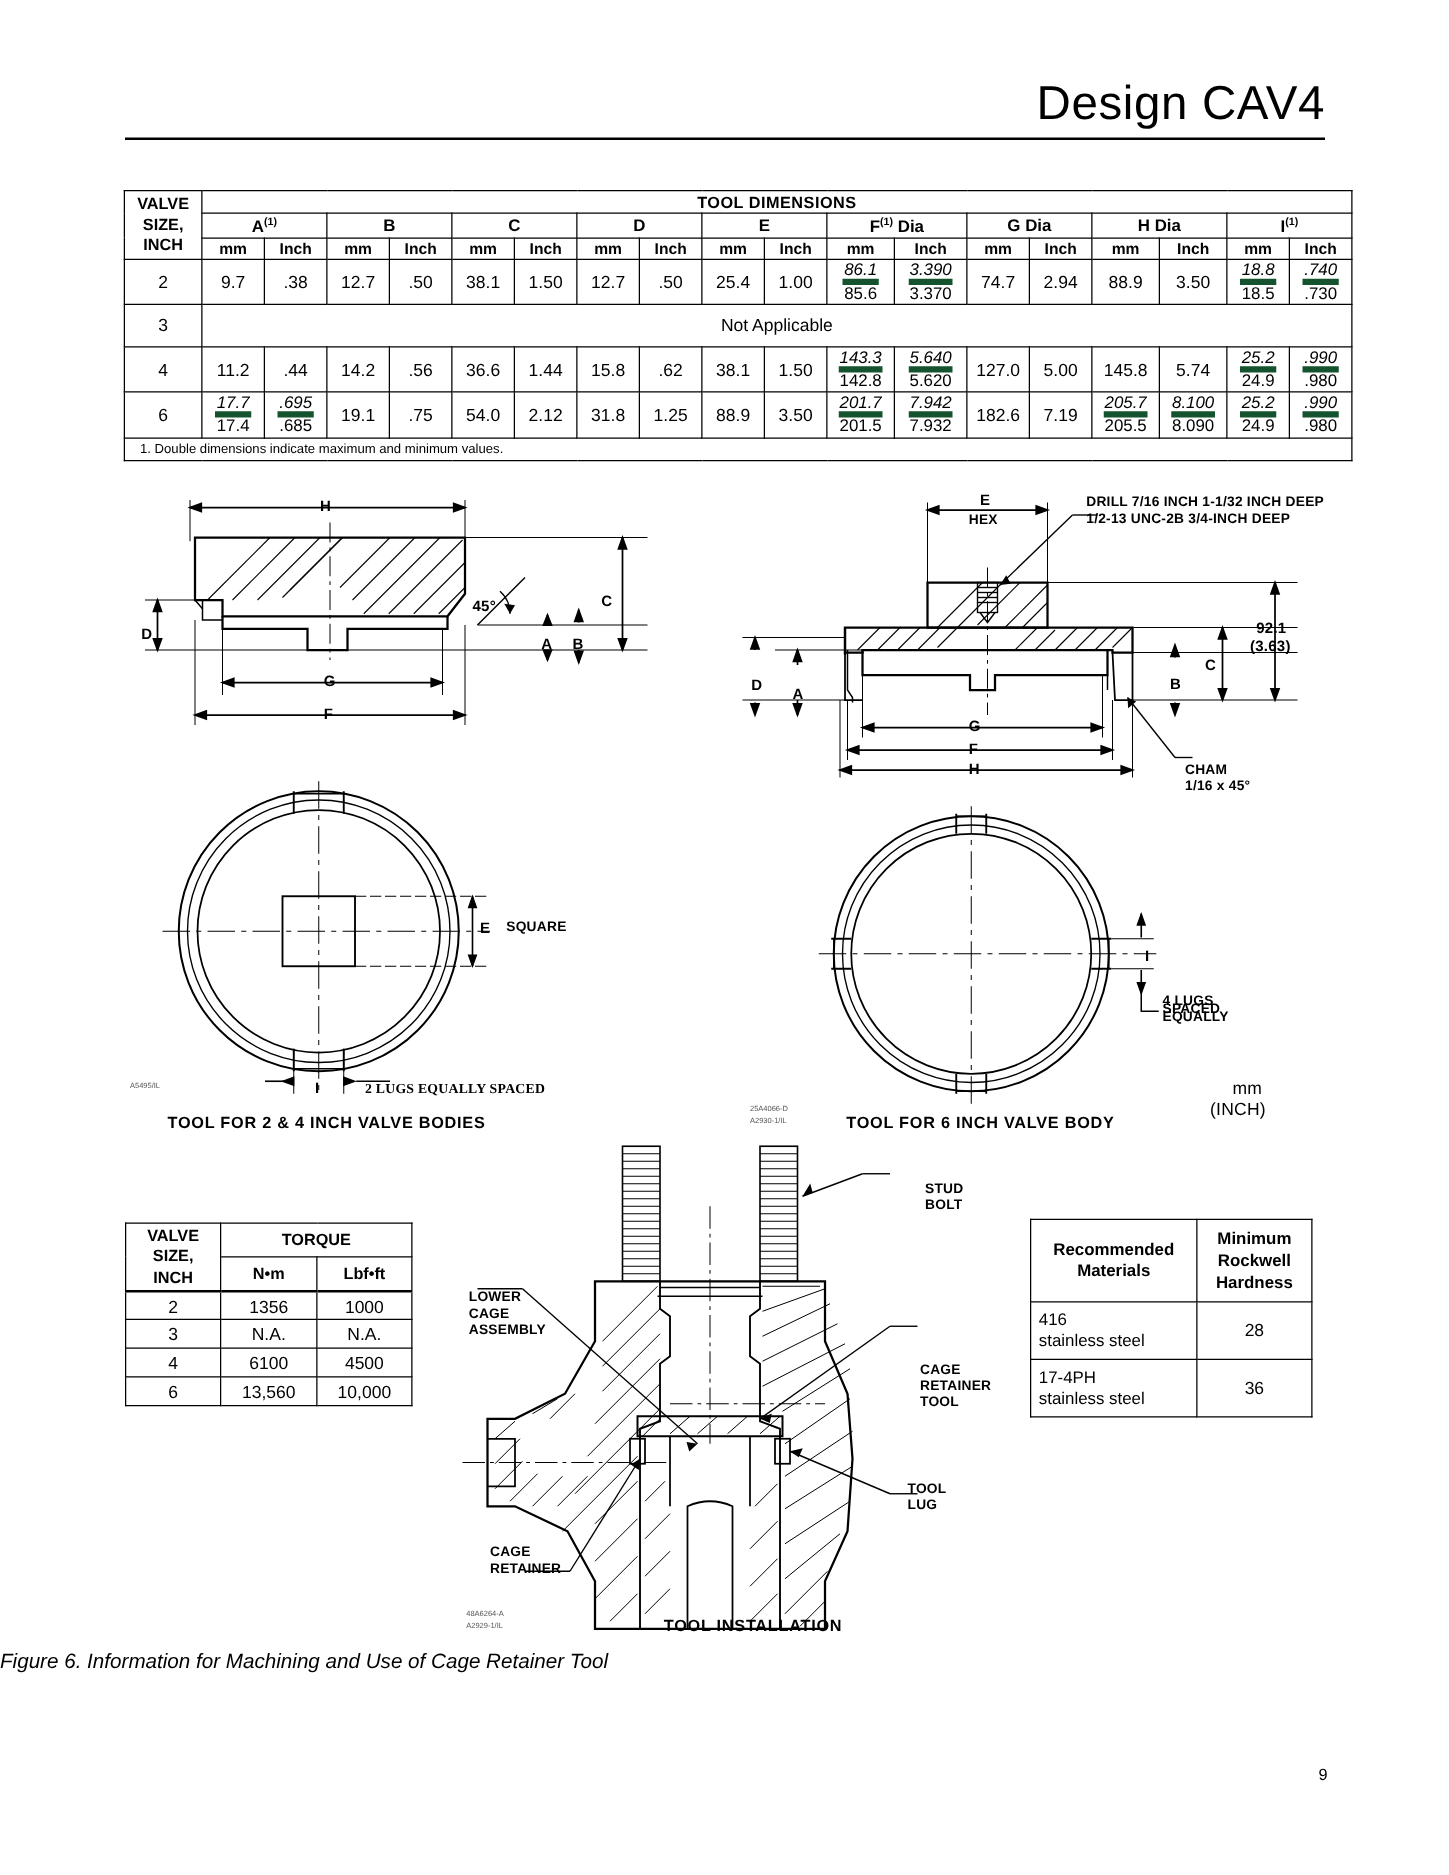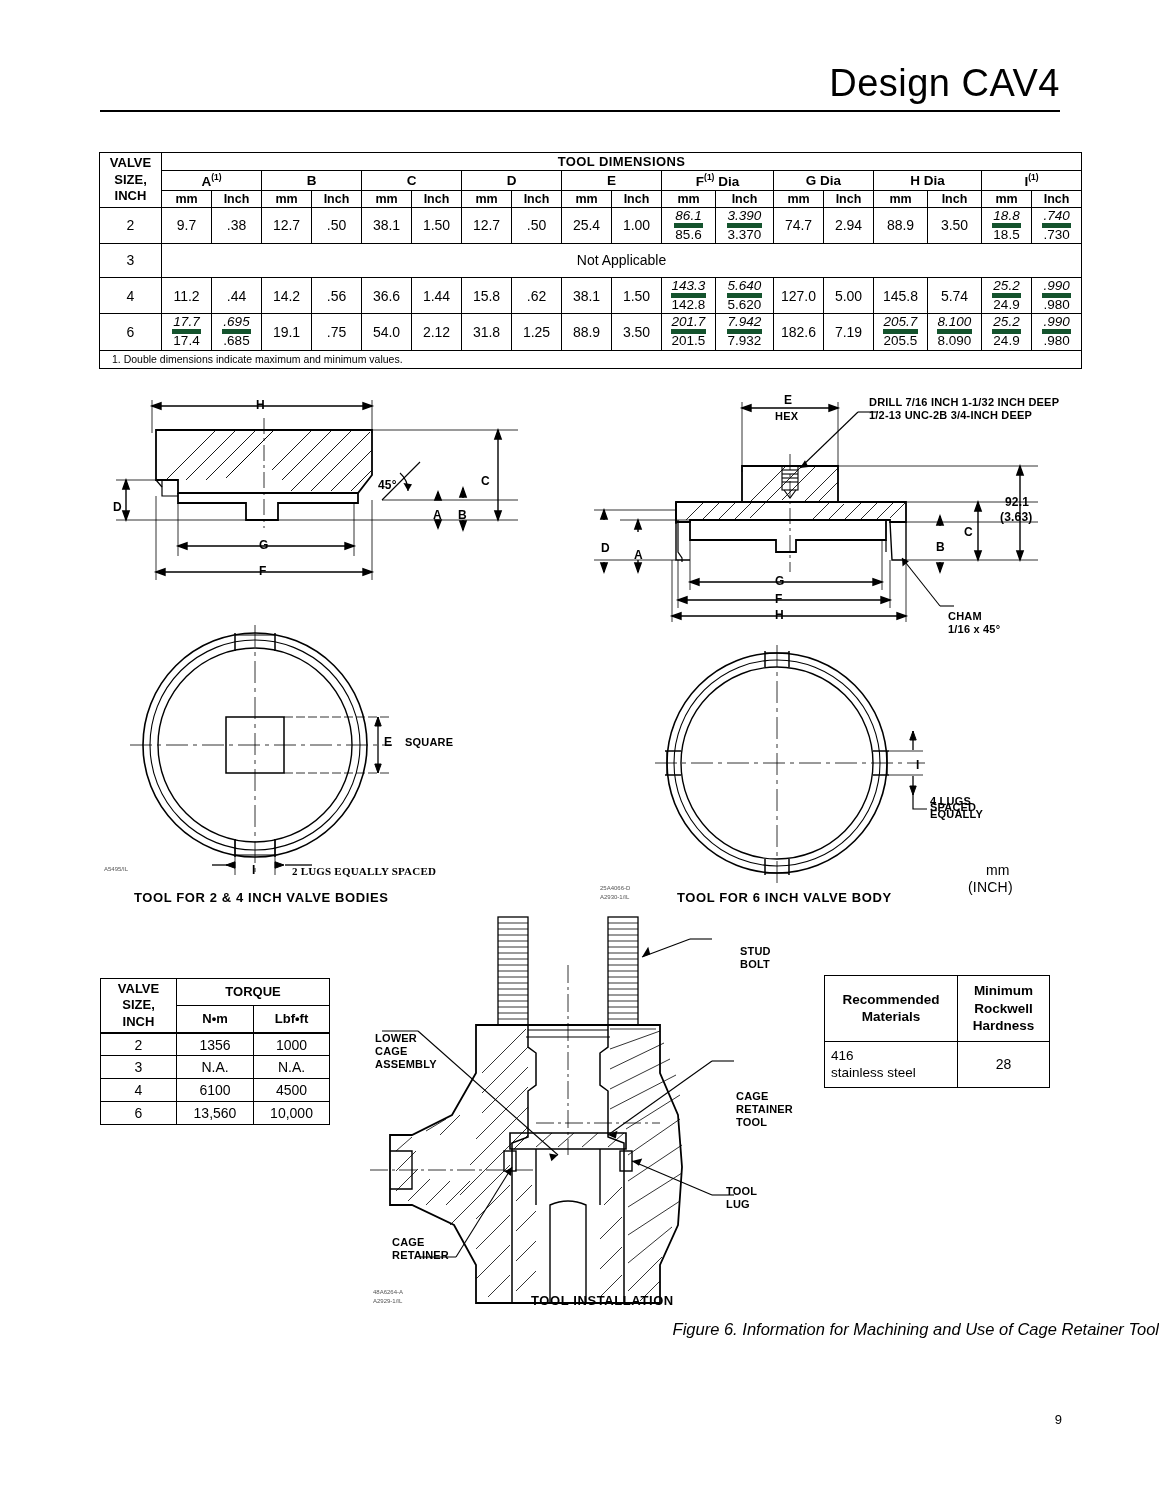--- a/index.html
+++ b/index.html
@@ -114,21 +114,21 @@
   .mat-table td.mname{
     font-size:13.5px; text-align:left; padding:5px 6px; line-height:1.3;
   }
   .mat-table td.mhard{
     font-size:14px; text-align:center;
   }
 
   
   .fig-caption{
     position:absolute; left:0; top:1320px; width:1159px;
-    text-align:right; font-size:16.5px; font-style:italic;
+    text-align:left; font-size:16.5px; font-style:italic;
   }
   .page-number{
     position:absolute; right:97px; top:1412px;
     font-size:13px;
   }
 </style>
 </head>
 <body>
 
 <div class="page-header">
@@ -602,20 +602,24 @@
   <thead>
     <tr>
       <th>Recommended<br>Materials</th>
       <th>Minimum<br>Rockwell<br>Hardness</th>
     </tr>
   </thead>
   <tbody id="mat-body">
       <tr>
         <td class="mname">416<br>stainless steel</td>
         <td class="mhard">28</td>
+      </tr>
+      <tr>
+        <td class="mname">17-4PH<br>stainless steel</td>
+        <td class="mhard">36</td>
       </tr>
     </tbody>
 </table>
 
 <svg style="left:360px; top:905px;" width="440" height="400" viewBox="0 0 440 400">
   <g stroke="#000" fill="none">
 
     <g stroke-width="1.3">
       <rect x="138" y="12" width="30" height="108"></rect>
       <g stroke-width="0.8">

